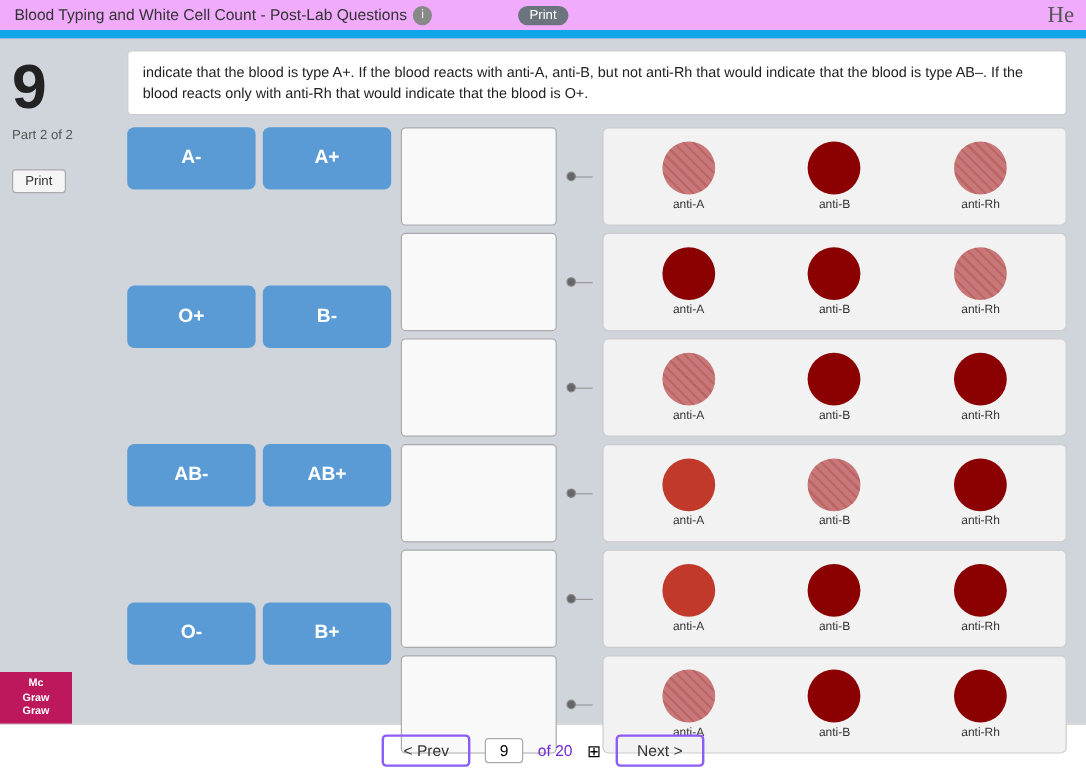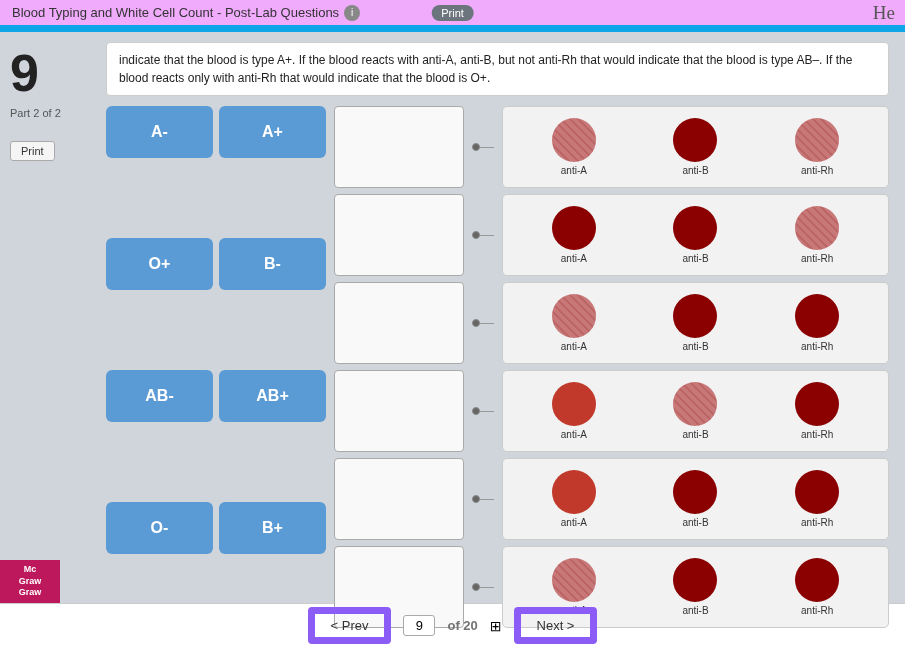--- a/index.html
+++ b/index.html
@@ -238,42 +238,41 @@
       background: #fff;
       border-top: 1px solid #ccc;
       display: flex;
       align-items: center;
       justify-content: center;
       gap: 12px;
       font-size: 14px;
     }
     .nav-btn {
       background: none;
-      border: 7px solid #8b5cf6;
+      border: 2px solid #8b5cf6;
       border-radius: 4px;
       padding: 4px 16px;
       font-size: 13px;
       cursor: pointer;
       display: flex;
       align-items: center;
       gap: 4px;
       color: #333;
     }
     .page-input {
       width: 32px;
       text-align: center;
       border: 1px solid #aaa;
       border-radius: 3px;
       font-size: 13px;
       padding: 2px;
     }
     .page-total {
       font-size: 13px;
-      color: #737373;
-      font-weight: bold;
+      color: #6d28d9;
     }
     .grid-icon {
       font-size: 14px;
     }
 
     
     .logo-area {
       position: absolute;
       bottom: 44px;
       left: 0;

